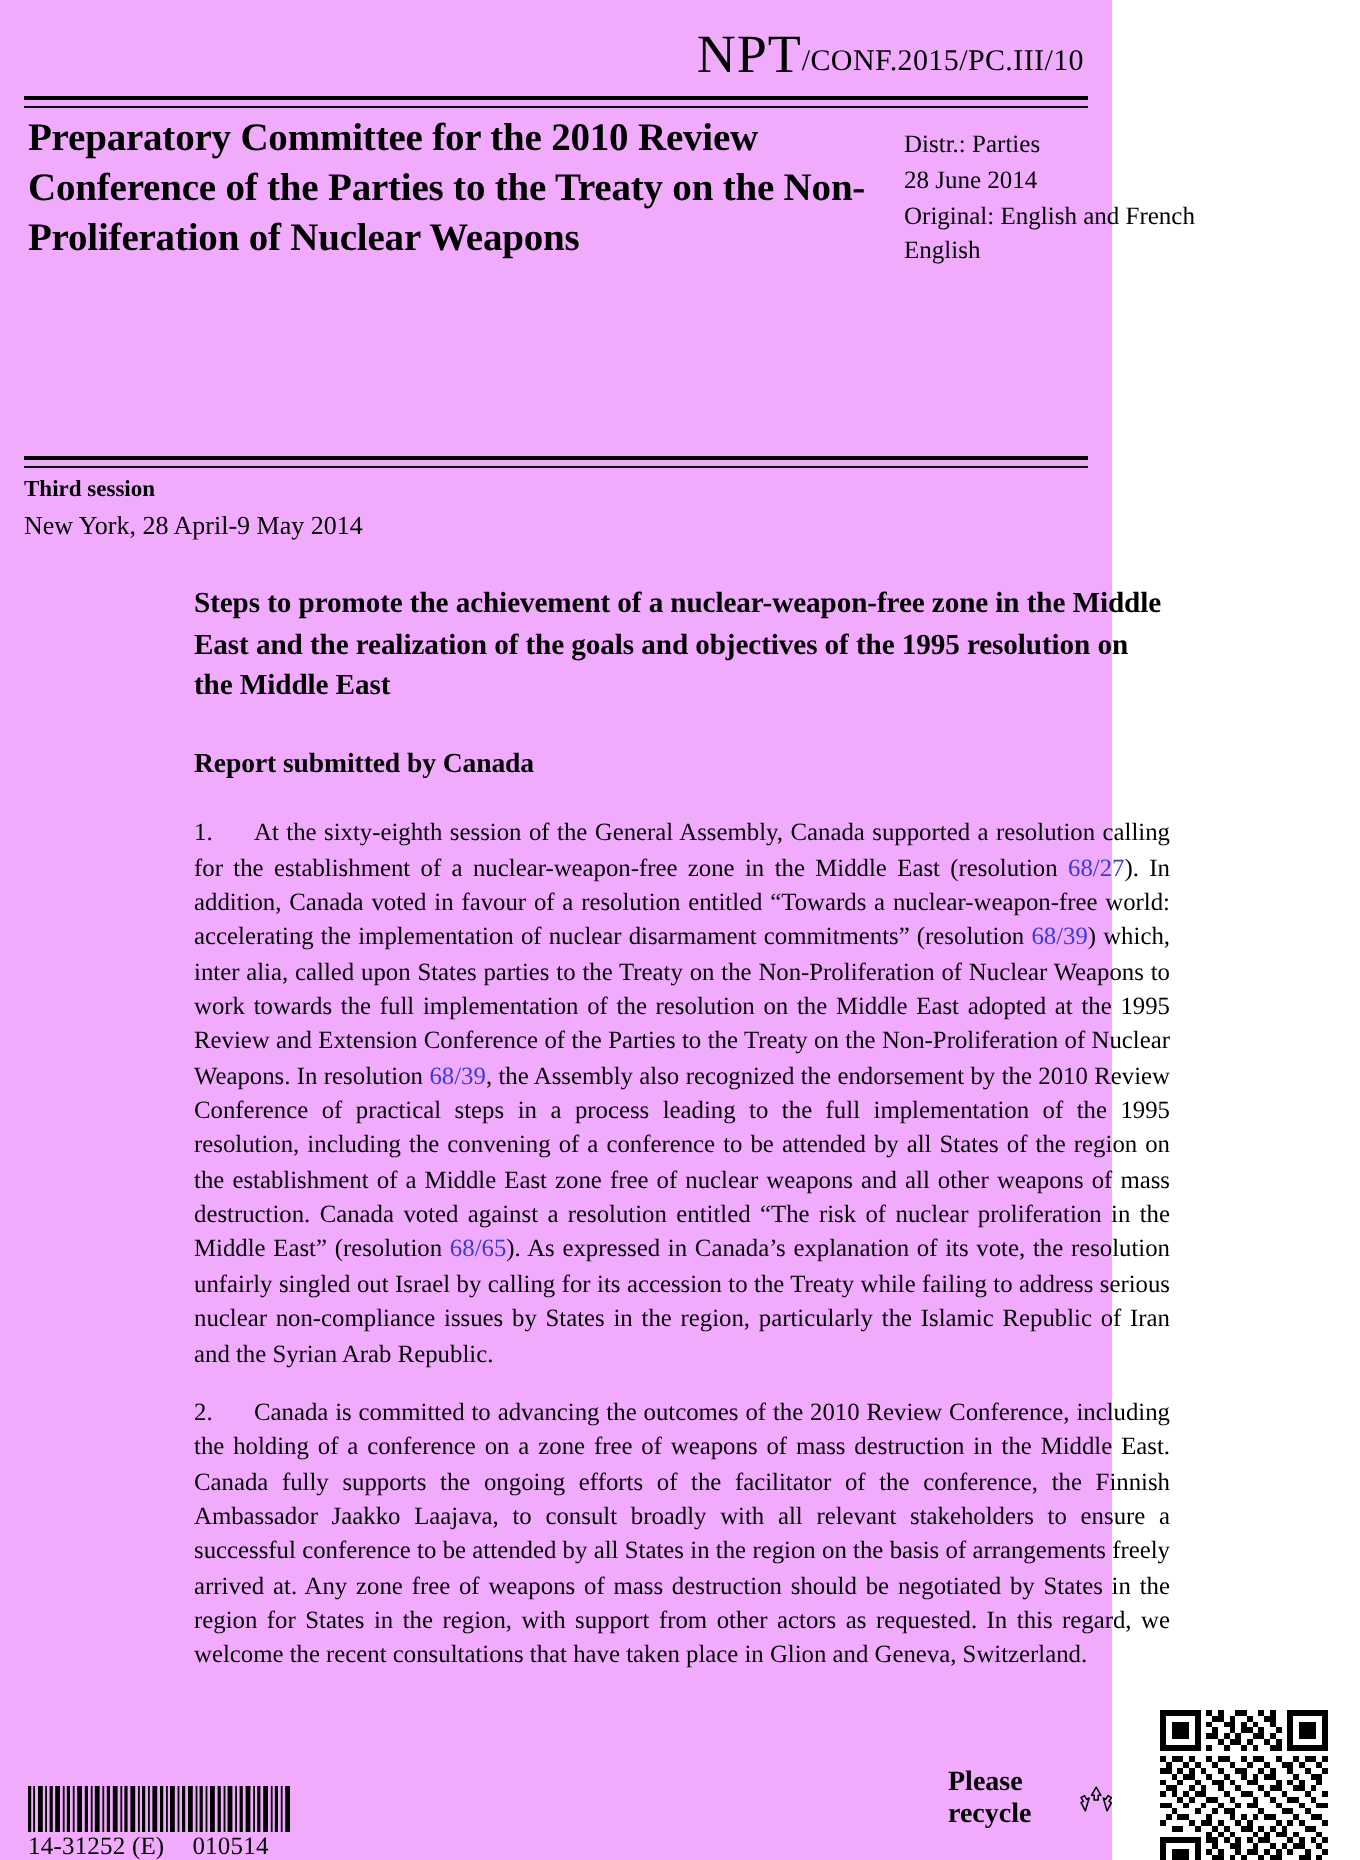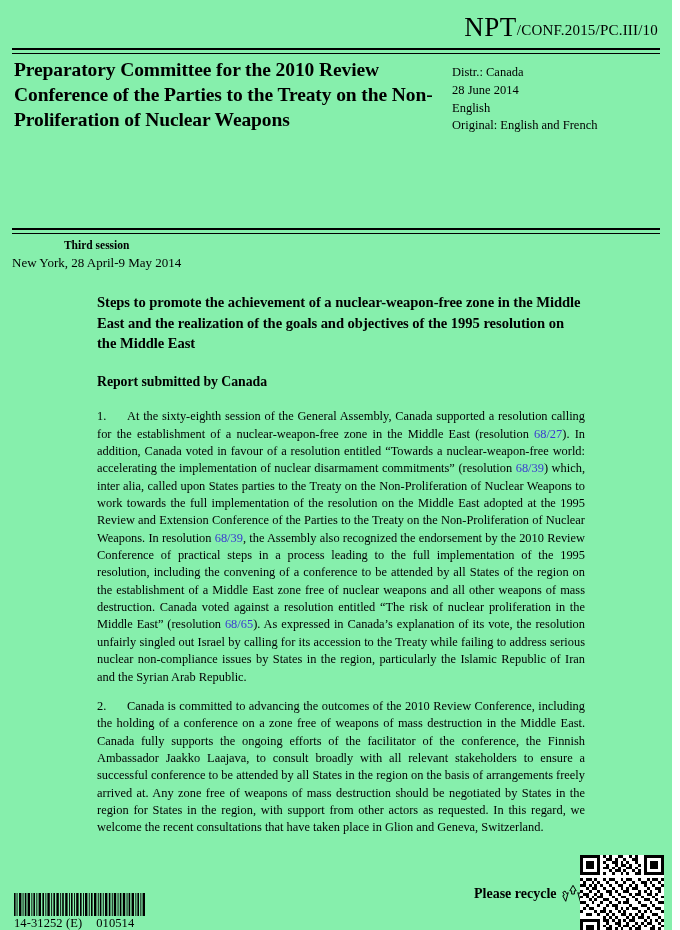--- a/index.html
+++ b/index.html
@@ -12,23 +12,23 @@
     height: 930px;
     position: relative;
     font-family: "Liberation Serif", "DejaVu Serif", serif;
     color: #000000;
     overflow: hidden;
   }
 
   .page {
     position: absolute;
     left: 0; top: 0;
-    width: 672px;
+    width: 556px;
     height: 930px;
-    background: #86efac;
+    background: #f0abfc;
   }
 
   
   .masthead-symbol {
     position: absolute;
     right: 14px;
     top: 14px;
     text-align: right;
     white-space: nowrap;
     line-height: 1;
@@ -91,21 +91,20 @@
   .session-block {
     position: absolute;
     left: 12px;
     top: 238px;
     font-size: 12.5px;
     line-height: 1.38;
   }
   .session-line-1 {
     font-weight: bold;
     font-size: 11.5px;
-    text-align: center;
   }
   .session-line-2 {
     font-size: 13px;
   }
 
   
   .body-col {
     position: absolute;
     left: 97px;
     top: 292px;
@@ -192,24 +191,24 @@
   <div class="masthead-symbol">
     <span class="symbol-npt">NPT</span><span class="symbol-rest">/CONF.2015/PC.III/10</span>
   </div>
 
   <div class="rule-thick rule-top"></div>
   <div class="rule-thin rule-top-hair"></div>
 
   <div class="org-title">Preparatory Committee for the 2010 Review Conference of the Parties to the Treaty on the Non-Proliferation of Nuclear Weapons</div>
 
   <div class="distr-block">
-    <div>Distr.: Canada</div>
+    <div>Distr.: Parties</div>
     <div>28 June 2014</div>
+    <div>Original: English and French</div>
     <div>English</div>
-    <div>Original: English and French</div>
   </div>
 
   <div class="rule-thick rule-mid"></div>
   <div class="rule-thin rule-mid-hair"></div>
 
   <div class="session-block">
     <div class="session-line-1">Third session</div>
     <div class="session-line-2">New York, 28 April-9 May 2014</div>
   </div>
 

